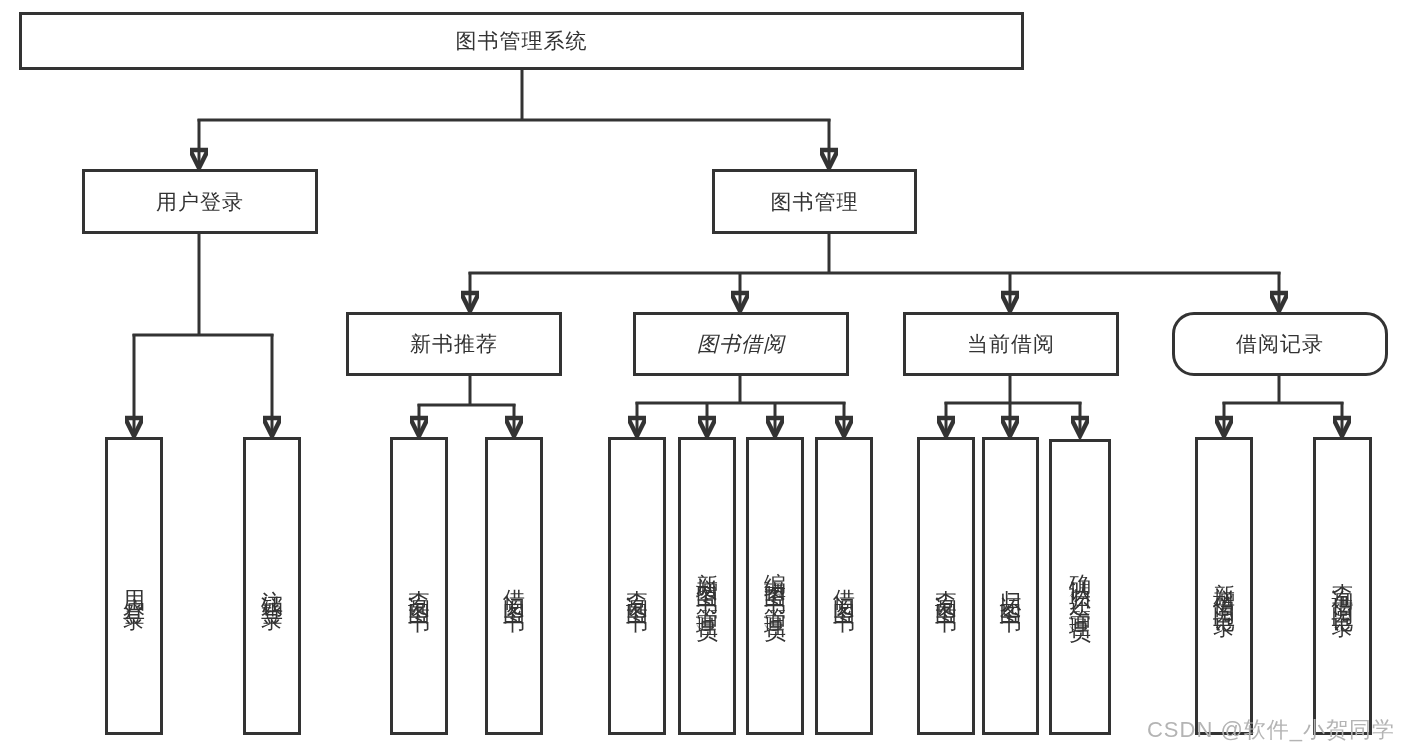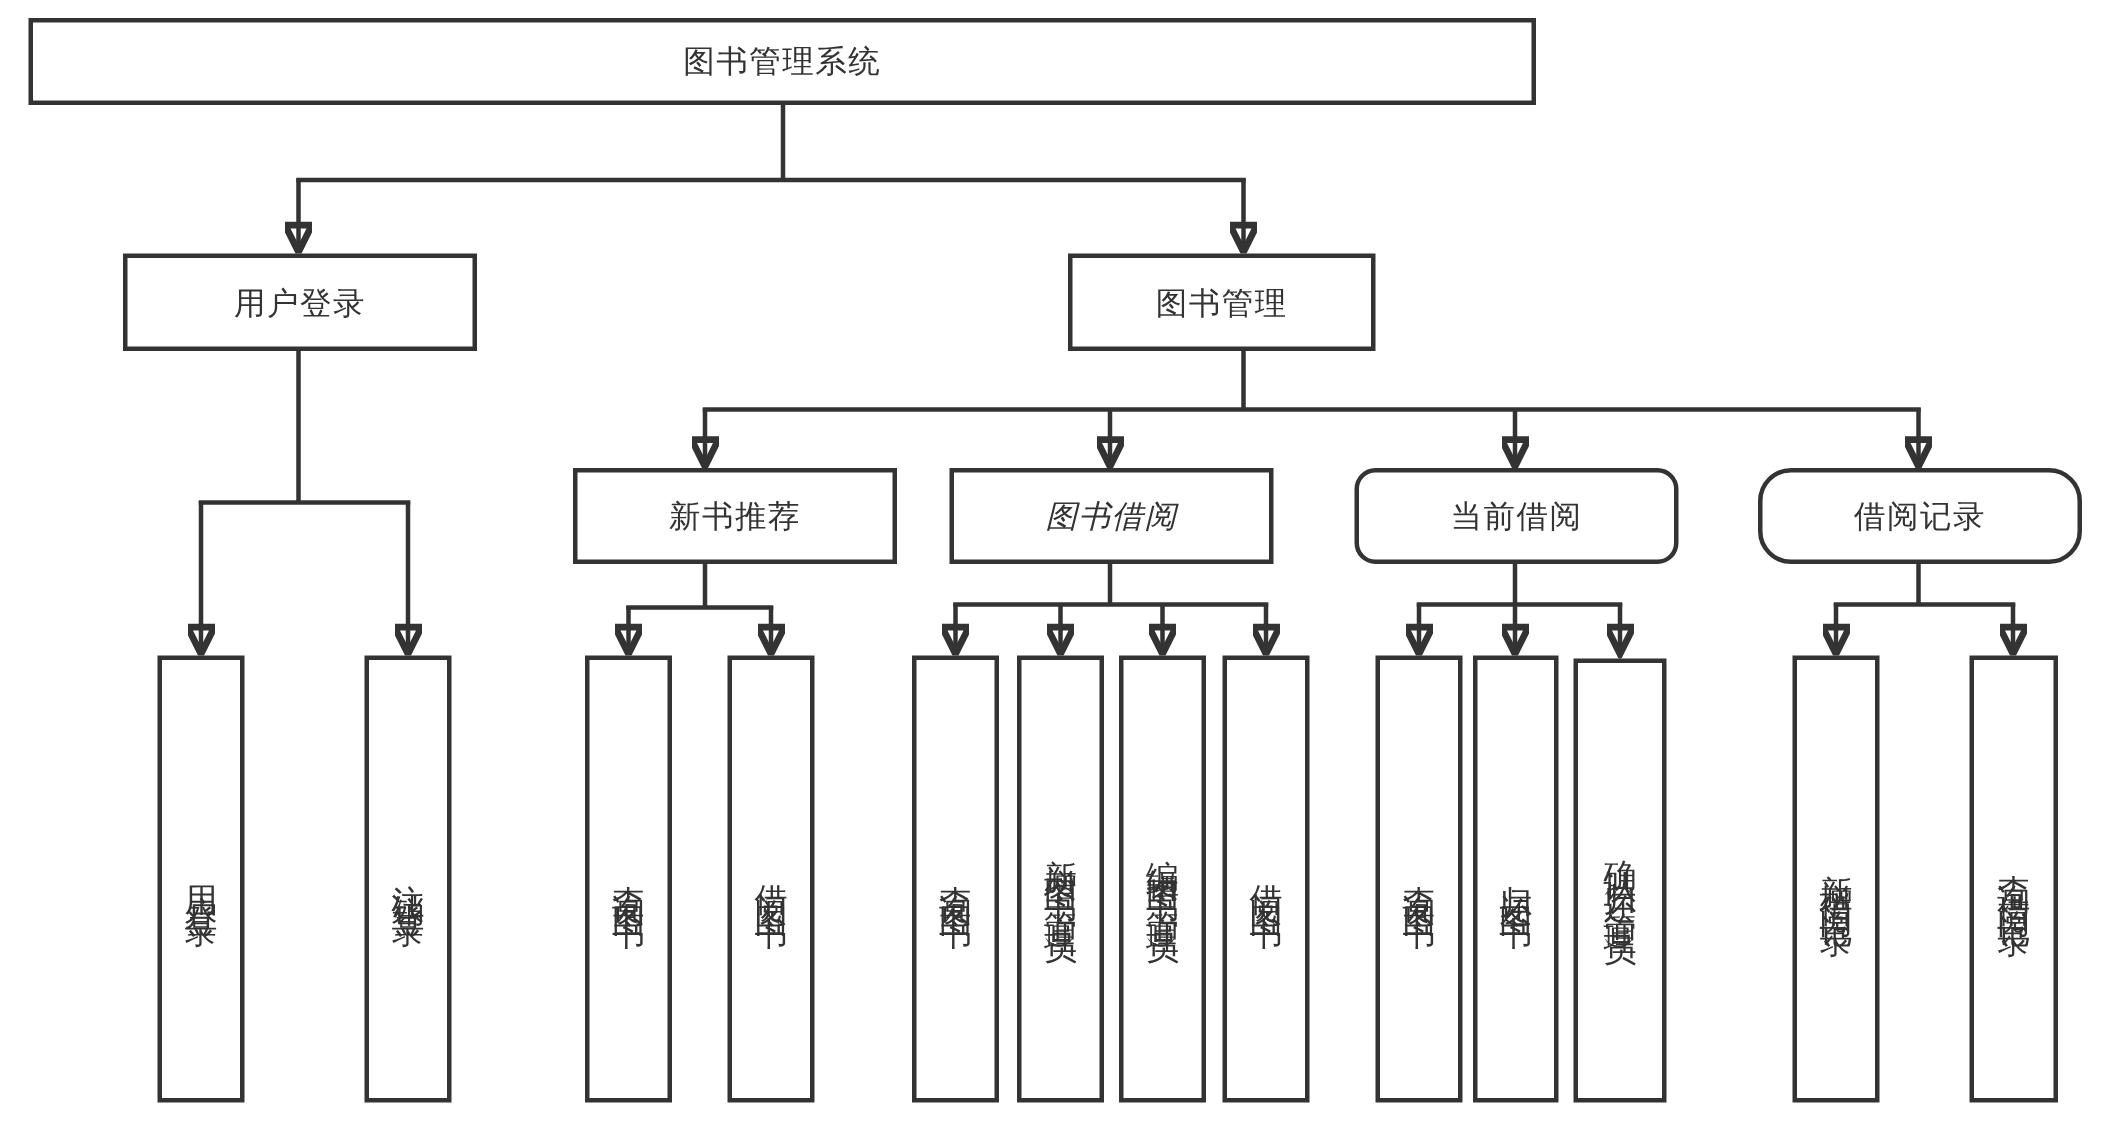--- a/index.html
+++ b/index.html
@@ -117,27 +117,27 @@
     <span class="hlabel">图书管理系统</span>
   </div>
 
   <div class="box" style="left:82px; top:169px; width:236px; height:65px;">
     <span class="hlabel">用户登录</span>
   </div>
   <div class="box" style="left:712px; top:169px; width:205px; height:65px;">
     <span class="hlabel">图书管理</span>
   </div>
 
-  <div class="box" style="left:382px; top:312px; width:216px; height:64px;">
+  <div class="box" style="left:346px; top:312px; width:216px; height:64px;">
     <span class="hlabel">新书推荐</span>
   </div>
   <div class="box" style="left:633px; top:312px; width:216px; height:64px;font-style:italic;">
     <span class="hlabel">图书借阅</span>
   </div>
-  <div class="box" style="left:903px; top:312px; width:216px; height:64px;border-radius:14px;">
+  <div class="box" style="left:903px; top:312px; width:216px; height:64px;">
     <span class="hlabel">当前借阅</span>
   </div>
   <div class="box" style="left:1172px; top:312px; width:216px; height:64px;border-radius:22px;">
     <span class="hlabel">借阅记录</span>
   </div>
 
   <div class="box leaf" style="left:105px; top:437px; width:58px; height:298px;">
     <span class="vlabel">用户登录</span>
   </div>
   <div class="box leaf" style="left:243px; top:437px; width:58px; height:298px;">
@@ -174,14 +174,15 @@
     <span class="vlabel">确认归还（管理员）</span>
   </div>
 
   <div class="box leaf" style="left:1195px; top:437px; width:58px; height:298px;">
     <span class="vlabel">新增借阅记录</span>
   </div>
   <div class="box leaf" style="left:1313px; top:437px; width:59px; height:298px;">
     <span class="vlabel">查询借阅记录</span>
   </div>
 
+  <div class="watermark">CSDN @软件_小贺同学</div>
 
 </div>
 
 </body></html>

